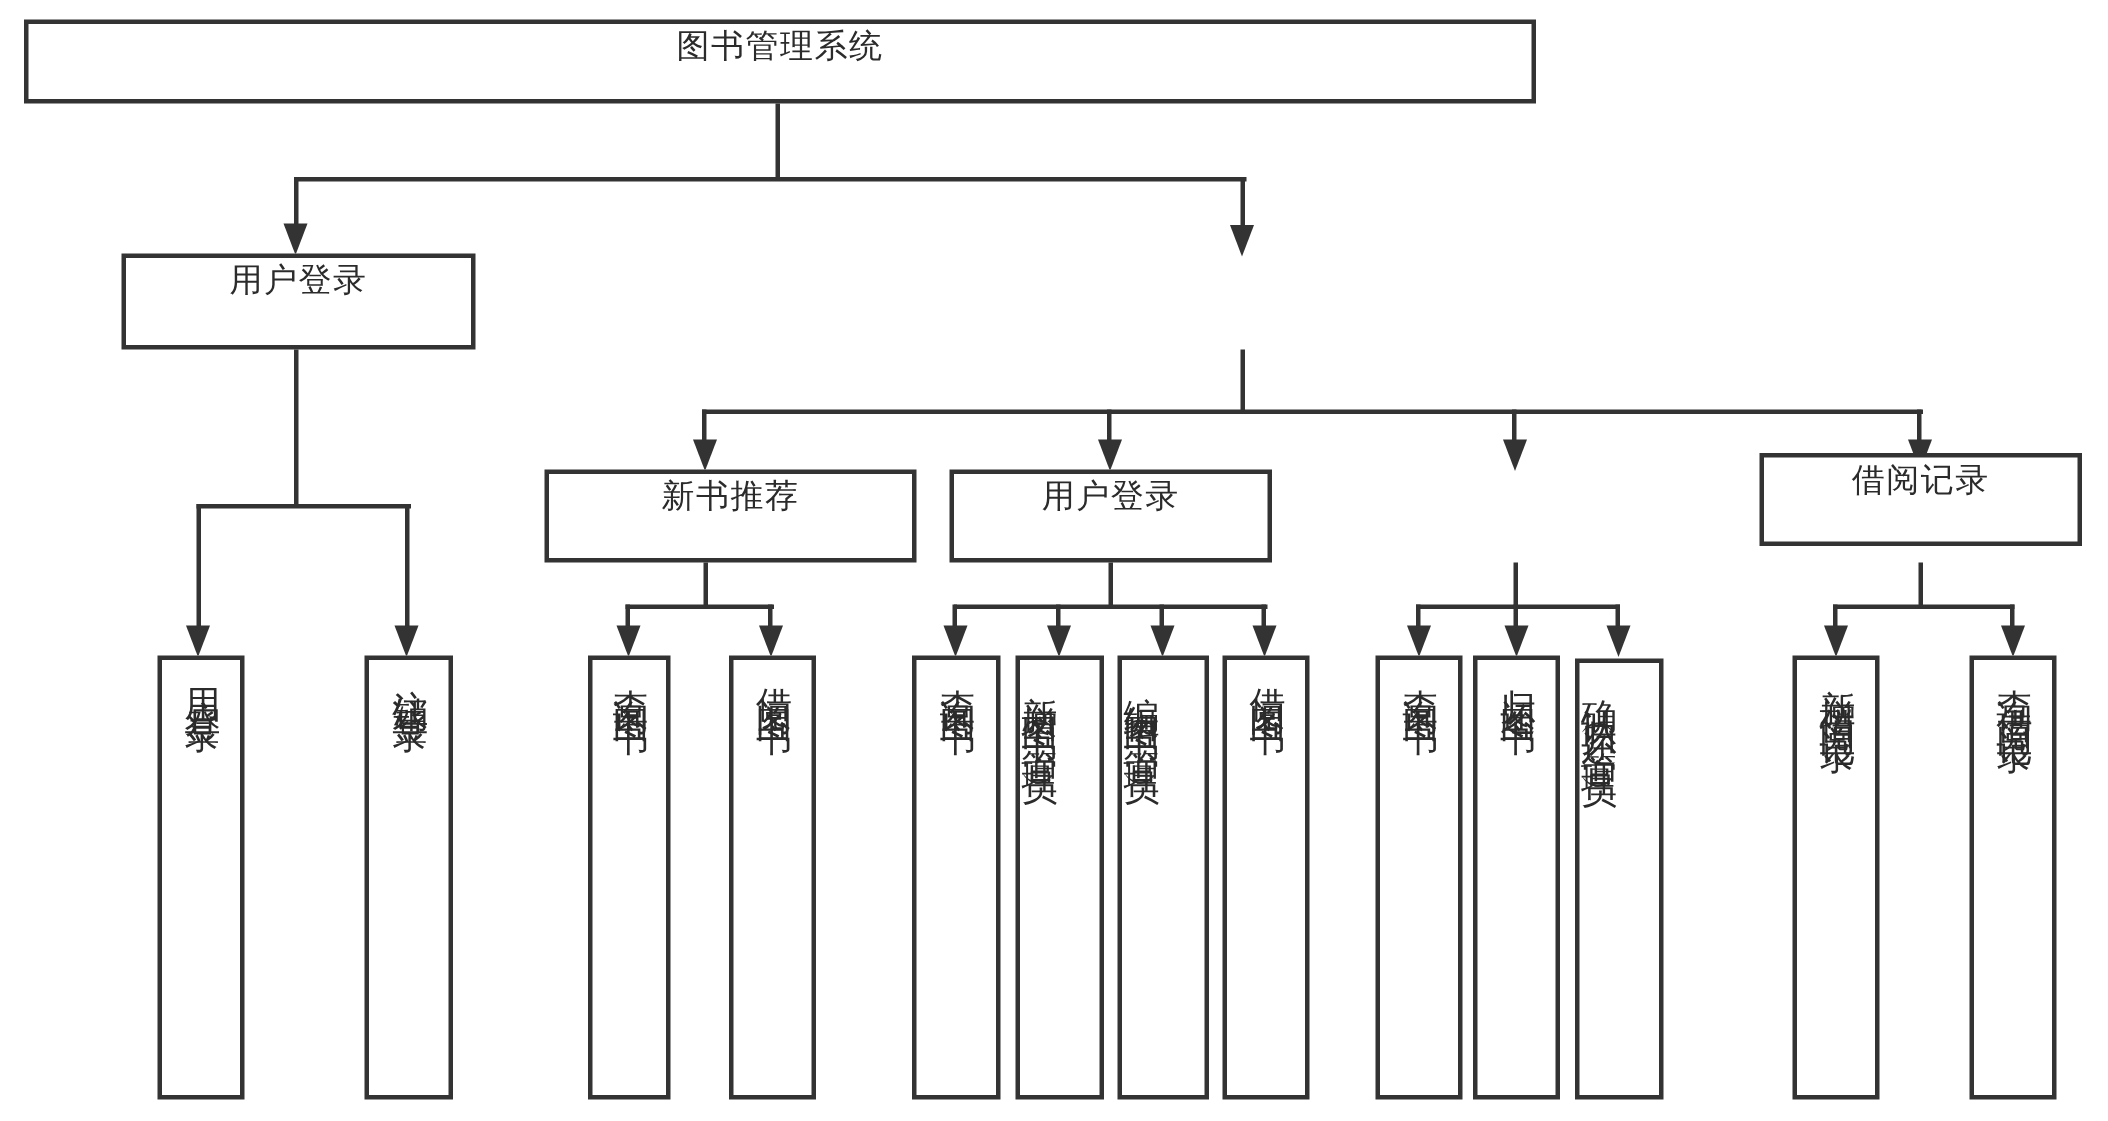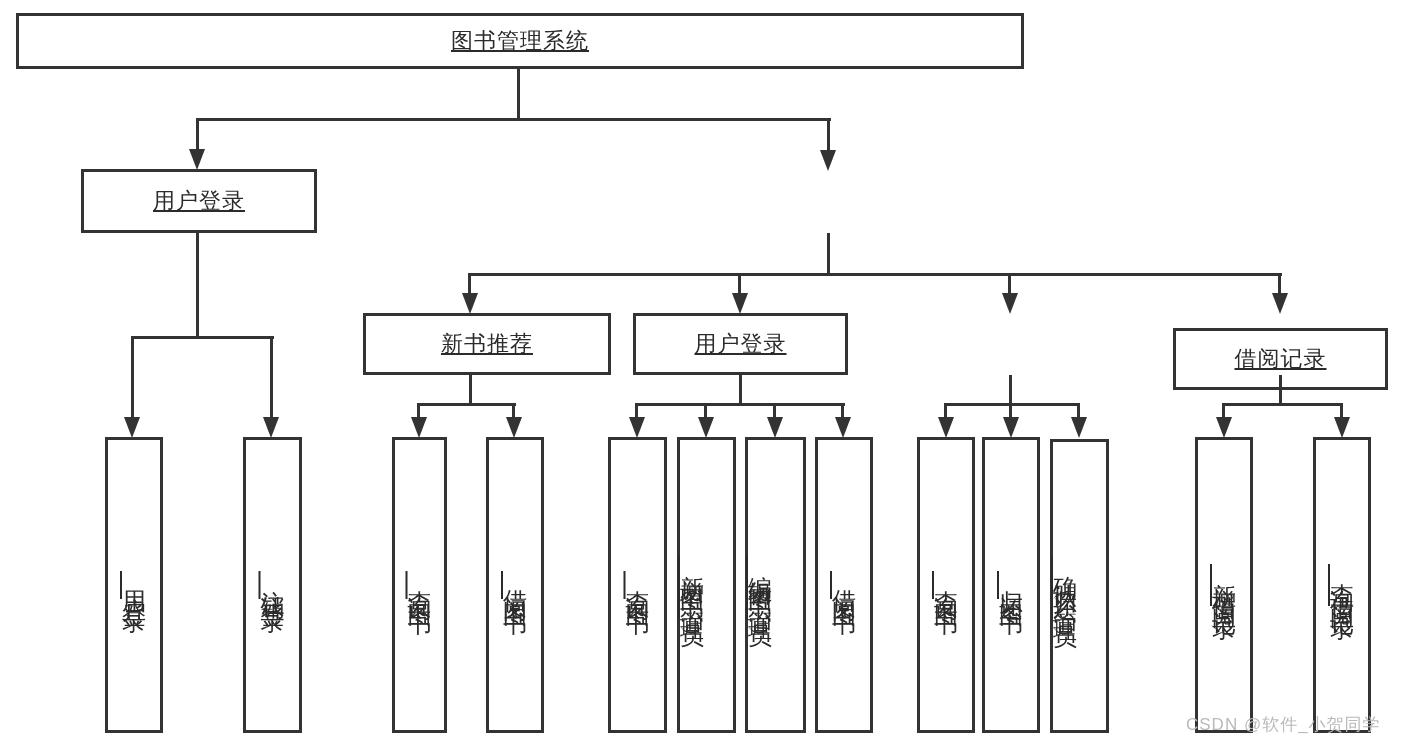--- a/index.html
+++ b/index.html
@@ -16,24 +16,22 @@
     height: 747px;
     background: var(--background);
     overflow: hidden;
   }
   .b {
     position: absolute;
     box-sizing: border-box;
     background: var(--background);
     border: 3px solid var(--line);
     display: flex;
-    align-items: center;
     justify-content: center;
     color: var(--text);
-    text-decoration: underline;
   }
   .hlabel {
     font-size: 22px;
     letter-spacing: 1px;
     color: var(--text);
     white-space: nowrap;
   }
   .vlabel {
     writing-mode: vertical-rl;
     text-orientation: mixed;
@@ -106,21 +104,21 @@
   <div class="ar" style="left:1002px;top:293px"></div>
   <div class="vl" style="left:1278px;top:273px;height:22px"></div>
   <div class="ar" style="left:1272px;top:293px"></div>
 
   <div class="b" style="left:363px;top:313px;width:248px;height:62px">
     <span class="hlabel">新书推荐</span>
   </div>
   <div class="b" style="left:633px;top:313px;width:215px;height:62px">
     <span class="hlabel">用户登录</span>
   </div>
-  <div class="b" style="left:1173px;top:328px;width:215px;height:62px">
+  <div class="b" style="left:1173px;top:302px;width:215px;height:62px">
     <span class="hlabel">借阅记录</span>
   </div>
 
   <div class="vl" style="left:469px;top:375px;height:30px"></div>
   <div class="hl" style="left:417px;top:403px;width:99px"></div>
   <div class="vl" style="left:417px;top:403px;height:16px"></div>
   <div class="ar" style="left:411px;top:417px"></div>
   <div class="vl" style="left:512px;top:403px;height:16px"></div>
   <div class="ar" style="left:506px;top:417px"></div>
 
@@ -181,15 +179,14 @@
   <div class="vl" style="left:1340px;top:403px;height:16px"></div>
   <div class="ar" style="left:1334px;top:417px"></div>
 
   <div class="b" style="left:1195px;top:437px;width:58px;height:296px">
     <span class="vlabel">新增借阅记录</span>
   </div>
   <div class="b" style="left:1313px;top:437px;width:58px;height:296px">
     <span class="vlabel">查询借阅记录</span>
   </div>
 
-  <div class="watermark">CSDN @软件_小贺同学</div>
 
 </div>
 
 </body></html>

